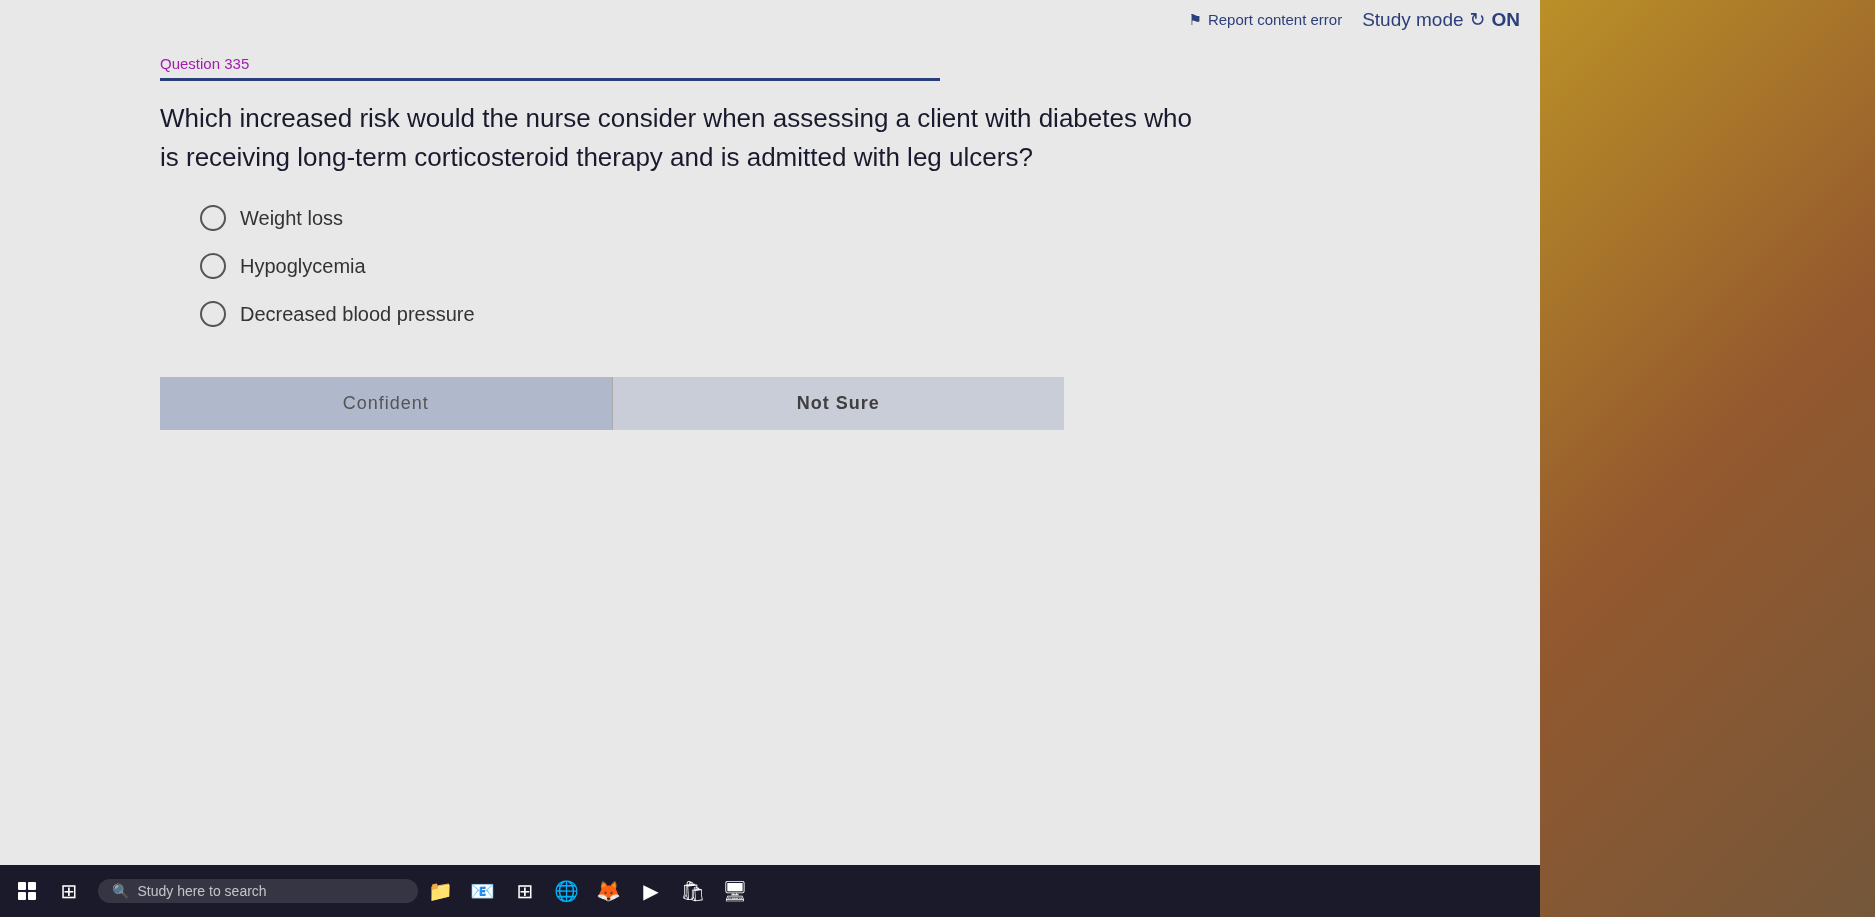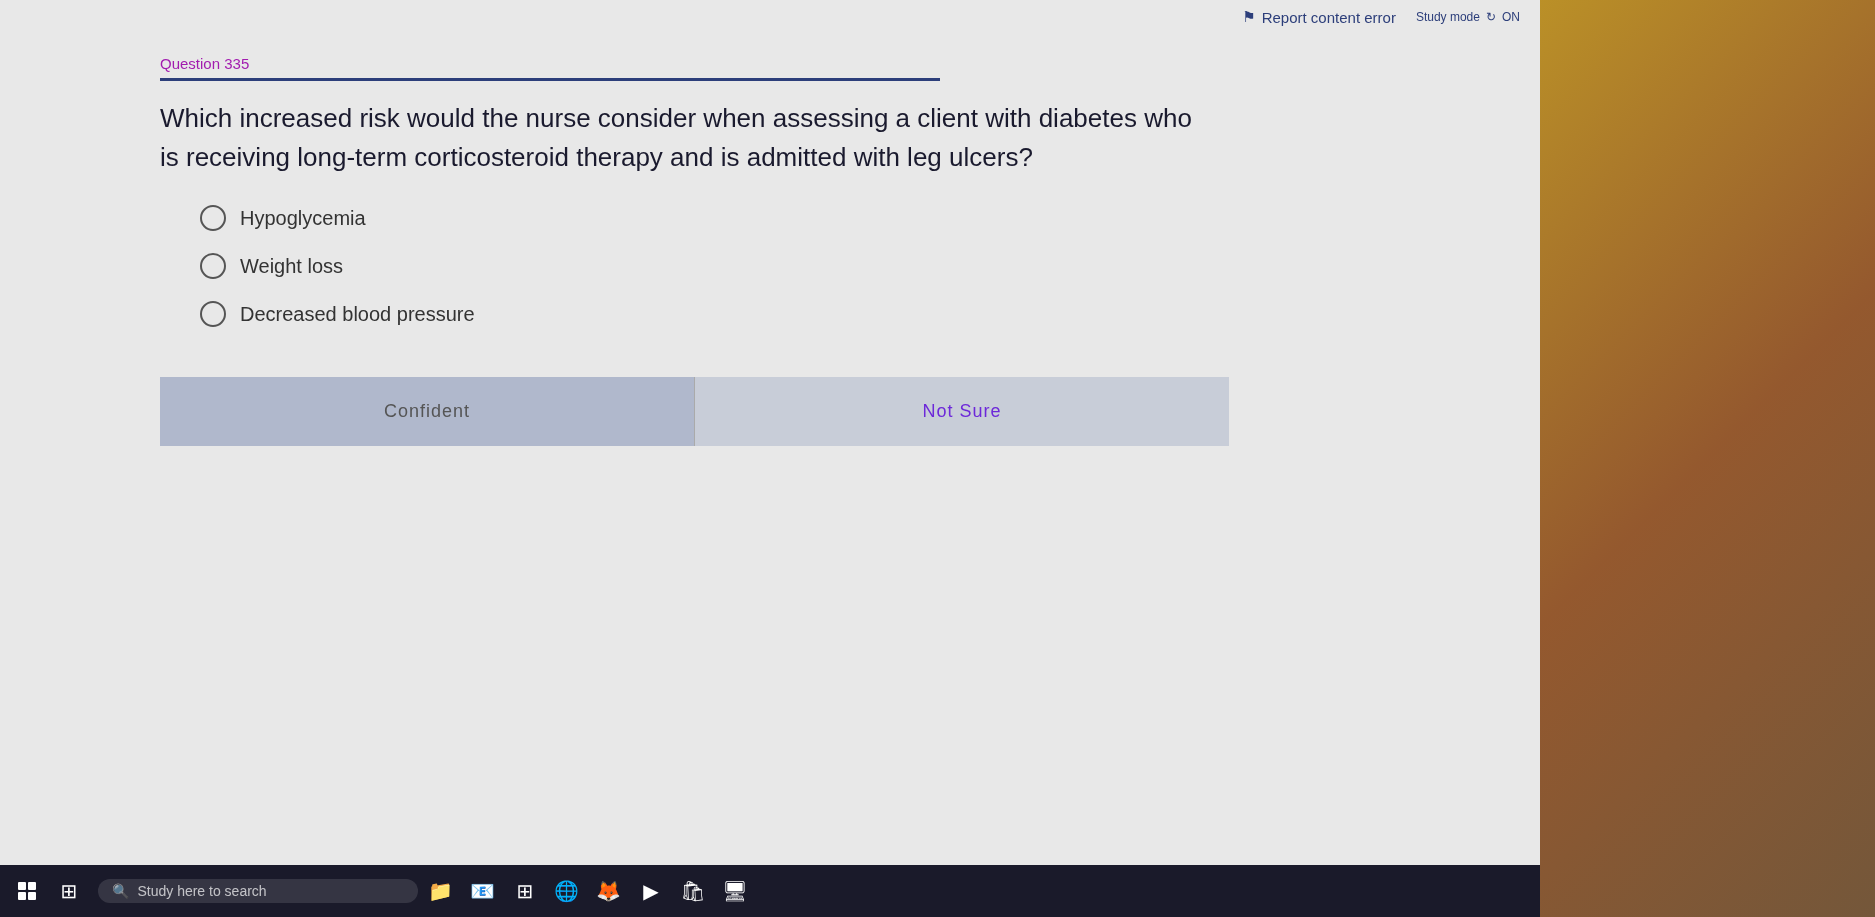--- a/index.html
+++ b/index.html
@@ -42,26 +42,26 @@
       color: #2c3e7a;
       font-size: 15px;
       cursor: pointer;
     }
 
     .study-mode {
       display: flex;
       align-items: center;
       gap: 6px;
       color: #2c3e7a;
-      font-size: 12px;
+      font-size: 19px;
     }
 
     .study-mode-on {
       color: #2c3e7a;
-      font-weight: 400;
+      font-weight: 700;
     }
 
     .main-content {
       position: absolute;
       top: 55px;
       left: 160px;
       right: 40px;
       bottom: 130px;
     }
 
@@ -111,45 +111,46 @@
       flex-shrink: 0;
     }
 
     .option-label {
       font-size: 20px;
       color: #333;
     }
 
     .answer-buttons {
       display: flex;
-      width: 1069px;
+      width: 904px;
       margin-left: 0px;
     }
 
     .btn-confident {
       flex: 1;
       padding: 16px 0;
       background: #b0b8cc;
       border: none;
       font-size: 18px;
       color: #555;
       cursor: pointer;
       letter-spacing: 1px;
     }
 
     .btn-not-sure {
       flex: 1;
-      padding: 24px 0;
+      padding: 16px 0;
       background: #c8cdd8;
       border: none;
       font-size: 18px;
-      color: #6d28d9;
+      color: #404040;
       cursor: pointer;
       letter-spacing: 1px;
       border-left: 1px solid #aaa;
+      font-weight: bold;
     }
 
     
     .right-panel {
       position: absolute;
       right: 0;
       top: 0;
       width: 335px;
       height: 917px;
       background: linear-gradient(135deg, #b8860b 0%, #8b4513 50%, #654321 100%);
@@ -264,25 +265,25 @@
   <div class="main-content">
 
     <div class="question-number">Question 335</div>
     <div class="divider-line"></div>
 
     <div class="question-text">Which increased risk would the nurse consider when assessing a client with diabetes who is receiving long-term corticosteroid therapy and is admitted with leg ulcers?</div>
 
     <ul class="options-list">
       <li class="option-item">
         <div class="radio-circle"></div>
-        <span class="option-label">Hypoglycemia</span>
+        <span class="option-label">Weight loss</span>
       </li>
       <li class="option-item">
         <div class="radio-circle"></div>
-        <span class="option-label">Weight loss</span>
+        <span class="option-label">Hypoglycemia</span>
       </li>
       <li class="option-item">
         <div class="radio-circle"></div>
         <span class="option-label">Decreased blood pressure</span>
       </li>
     </ul>
 
     <div class="answer-buttons">
       <button class="btn-confident">Confident</button>
       <button class="btn-not-sure">Not Sure</button>

